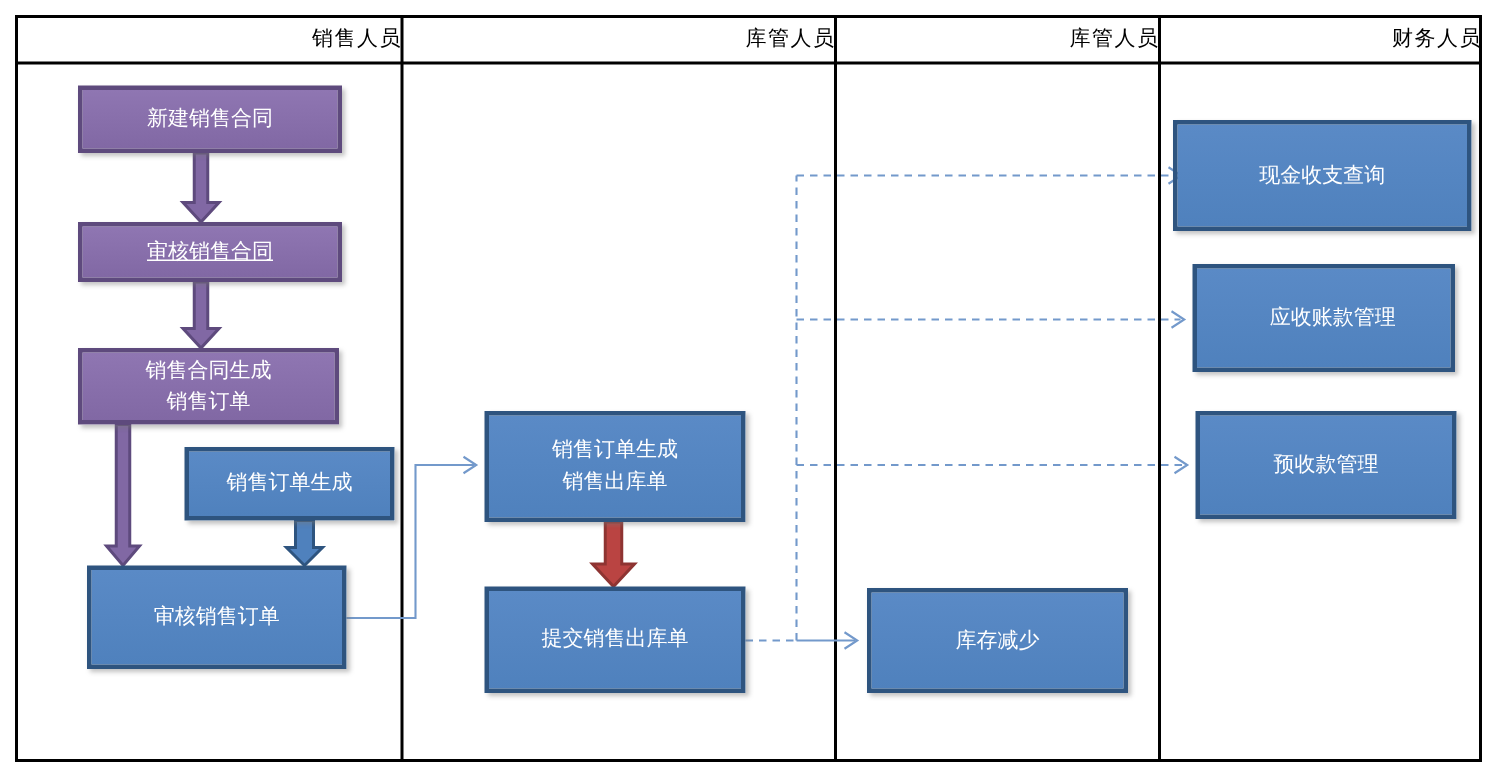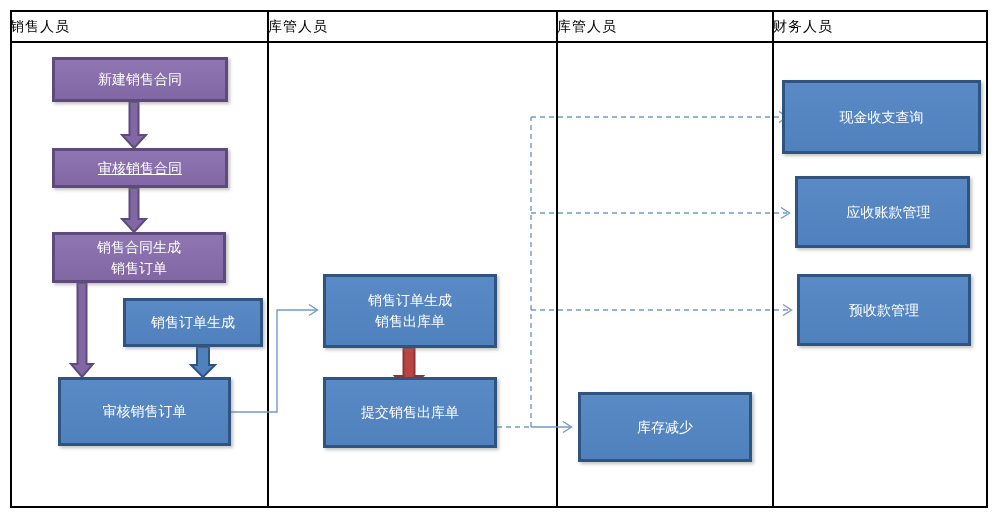--- a/index.html
+++ b/index.html
@@ -10,21 +10,21 @@
     --node-text:#FFFFFF;   --header-text:#000000;
   }
   html,body{margin:0;padding:0;background:#fff;}
   body{width:998px;height:519px;position:relative;overflow:hidden;
        font-family:"DejaVu Sans","Liberation Sans",sans-serif;}
   .stage{position:absolute;left:0;top:0;width:998px;height:519px;}
   .frame{position:absolute;left:10px;top:10px;width:978px;height:498px;
          border:2px solid var(--lane-border);box-sizing:border-box;}
   .vdivider{position:absolute;top:10px;height:498px;width:2px;background:var(--lane-border);}
   .hheader{position:absolute;left:10px;top:41px;width:978px;height:2px;background:var(--lane-border);}
-  .lane-header{position:absolute;top:11px;height:31px;line-height:31px;text-align:left;
+  .lane-header{position:absolute;top:11px;height:31px;line-height:31px;text-align:right;
                color:var(--header-text);font-size:14px;letter-spacing:1px;}
   .node{position:absolute;box-sizing:border-box;display:flex;align-items:center;justify-content:center;
         color:var(--node-text);font-size:14px;text-align:center;white-space:pre-line;line-height:1.5;
         box-shadow:2px 2px 3px rgba(120,120,120,0.45);}
   .node.purple{background:linear-gradient(180deg,var(--purple-fill-light),var(--purple-fill));
                border:3px solid var(--purple-border);}
   .node.blue{background:linear-gradient(180deg,var(--blue-fill-light),var(--blue-fill));
              border:3px solid var(--blue-border);}
   svg.overlay{position:absolute;left:0;top:0;width:998px;height:519px;pointer-events:none;}
   .block-purple{fill:var(--purple-fill);stroke:var(--purple-border);stroke-width:2;}
@@ -88,21 +88,21 @@
   <div class="node blue" style="left:123px;top:298px;width:140px;height:49px;">
     <span>销售订单生成</span>
   </div>
   <div class="node blue" style="left:58px;top:377px;width:173px;height:69px;">
     <span>审核销售订单</span>
   </div>
   <div class="node blue" style="left:323px;top:274px;width:174px;height:74px;">
     <span>销售订单生成
 销售出库单</span>
   </div>
-  <div class="node blue" style="left:323px;top:377px;width:174px;height:71px;">
+  <div class="node blue" style="left:323px;top:391px;width:174px;height:71px;">
     <span>提交销售出库单</span>
   </div>
   <div class="node blue" style="left:578px;top:392px;width:174px;height:70px;font-family:Liberation Serif, serif;">
     <span>库存减少</span>
   </div>
   <div class="node blue" style="left:782px;top:80px;width:199px;height:74px;">
     <span>现金收支查询</span>
   </div>
   <div class="node blue" style="left:795px;top:176px;width:175px;height:72px;padding-left:12px;">
     <span>应收账款管理</span>

